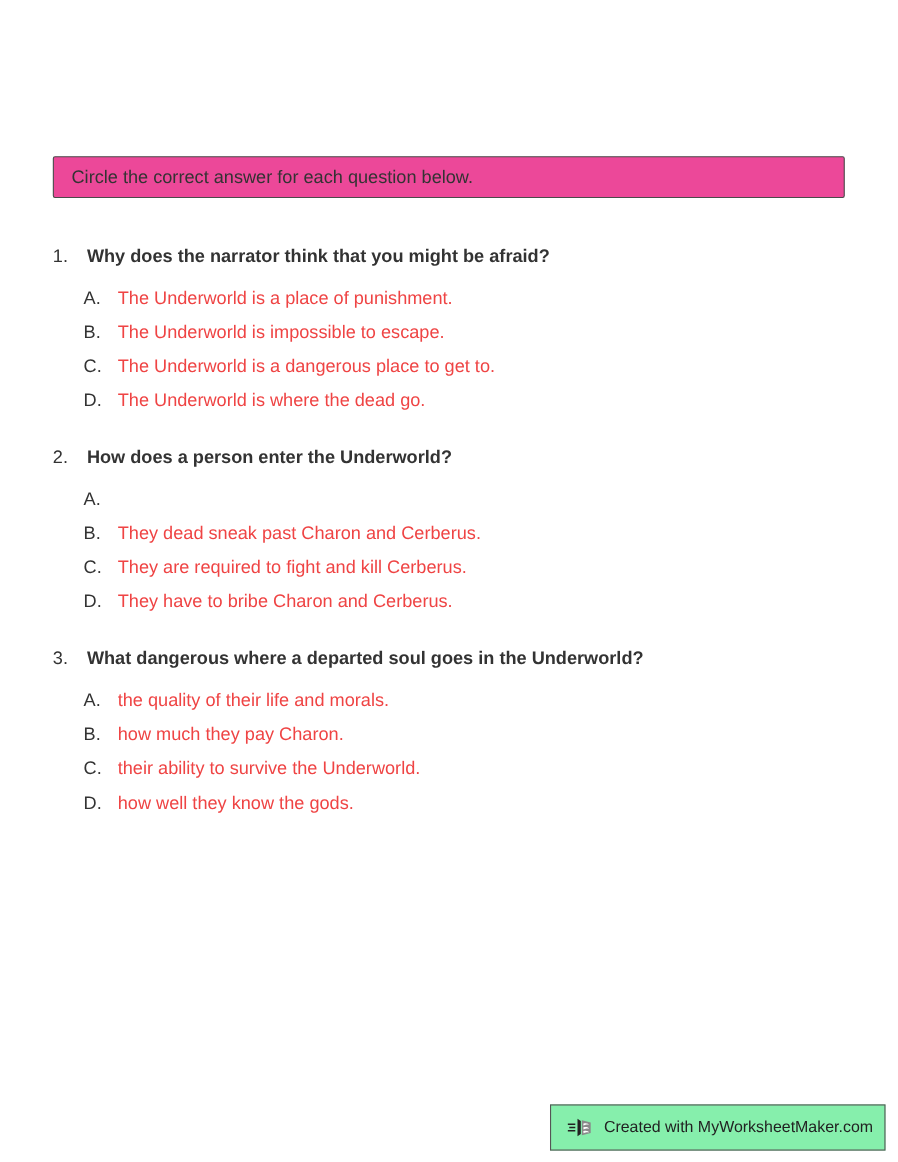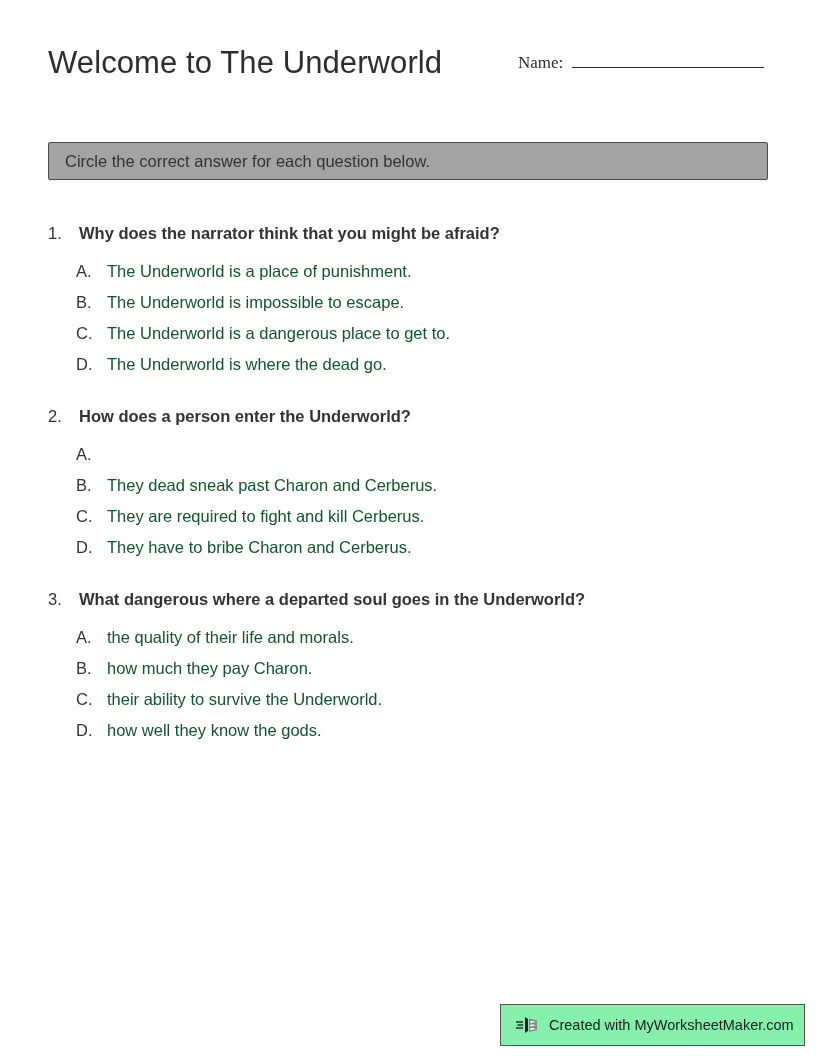--- a/index.html
+++ b/index.html
@@ -70,21 +70,21 @@
     position: absolute;
     left: 48px;
     top: 142px;
     width: 720px;
     height: 38px;
     box-sizing: border-box;
     border: 1.3px solid #4a4a4a;
     border-radius: 2px;
     display: flex;
     align-items: center;
-    background: #a3a3a3;
+    background: #ec4899;
   }
   .instruction-text {
     padding-left: 16px;
     font-size: 16.5px;
     line-height: 20px;
     color: #333333;
   }
 
   
   .questions {
@@ -127,21 +127,21 @@
   .option-letter {
     width: 31px;
     flex: 0 0 31px;
     font-size: 16.5px;
     line-height: 24px;
     color: #333333;
   }
   .option-text {
     font-size: 16.5px;
     line-height: 24px;
-    color: #14532d;
+    color: #ef4444;
   }
 
   
   .footer-badge {
     position: absolute;
     left: 500px;
     top: 1004px;
     width: 305px;
     height: 42px;
     box-sizing: border-box;
@@ -163,28 +163,20 @@
     line-height: 18px;
     color: #222222;
     white-space: nowrap;
   }
 </style>
 </head>
 <body>
 
 <div class="page">
 
-  <div class="header">
-    <div class="worksheet-title">Welcome to The Underworld</div>
-
-    <div class="name-field">
-      <span class="name-label">Name:</span>
-      <span class="name-line"></span>
-    </div>
-  </div>
 
   <div class="instruction-box">
     <span class="instruction-text">Circle the correct answer for each question below.</span>
   </div>
 
   <div class="questions">
 
     <div class="question-block">
       <div class="question-row">
         <span class="question-number">1.</span>

